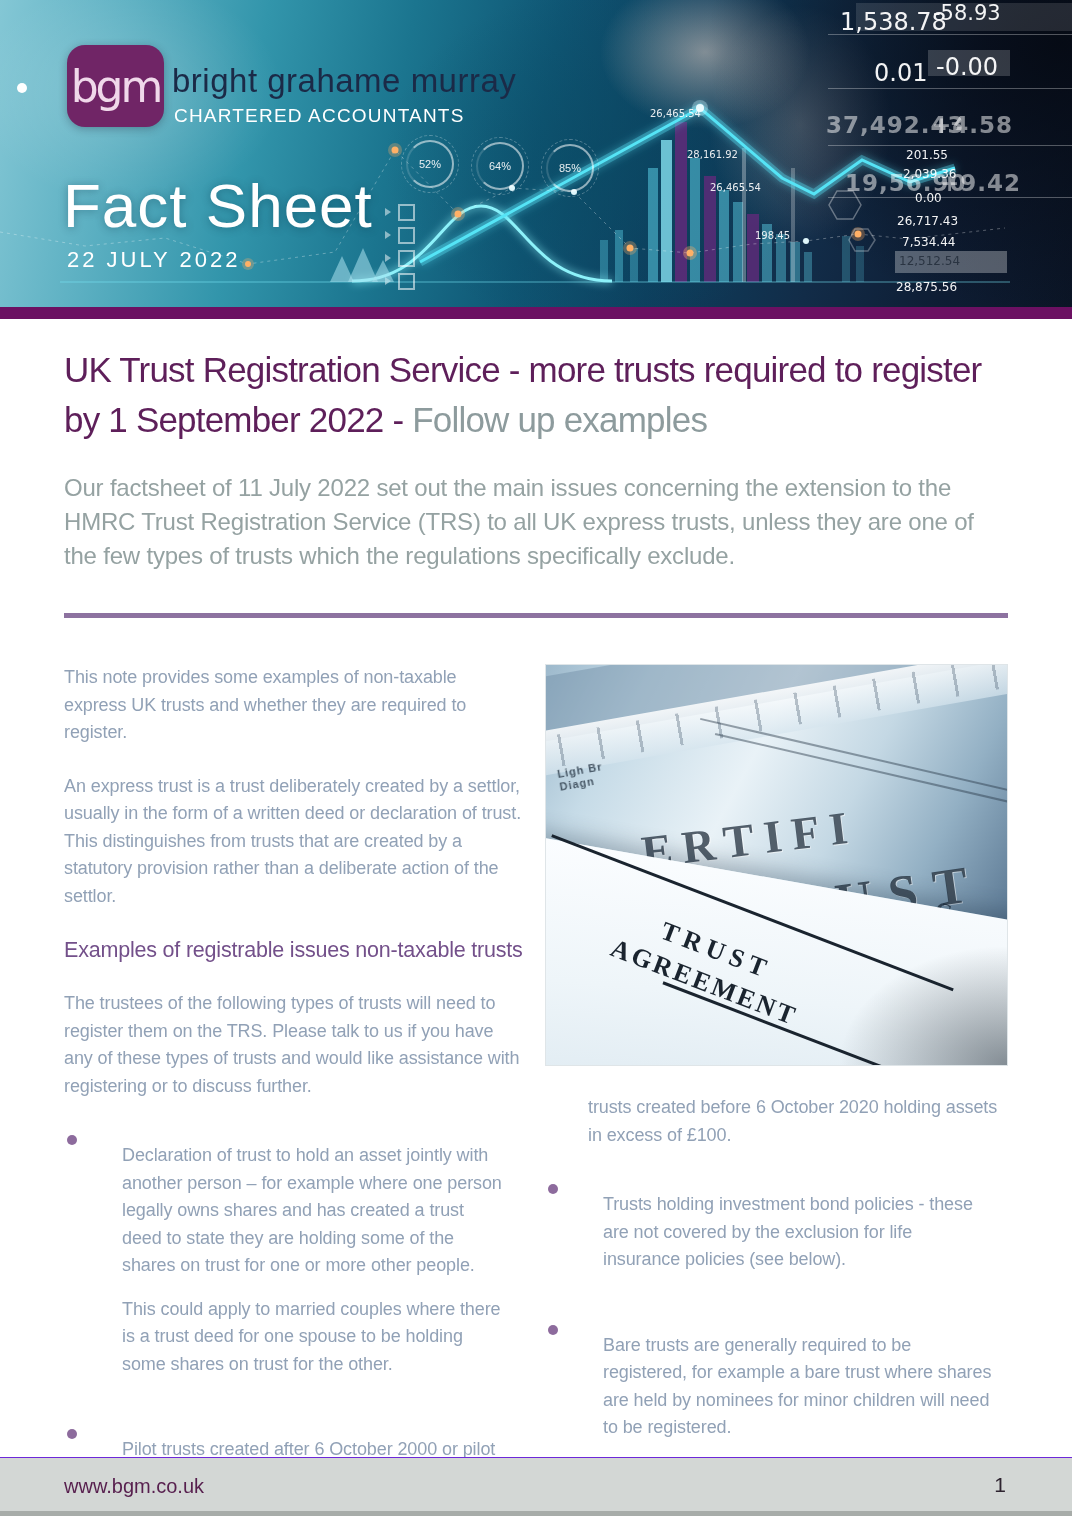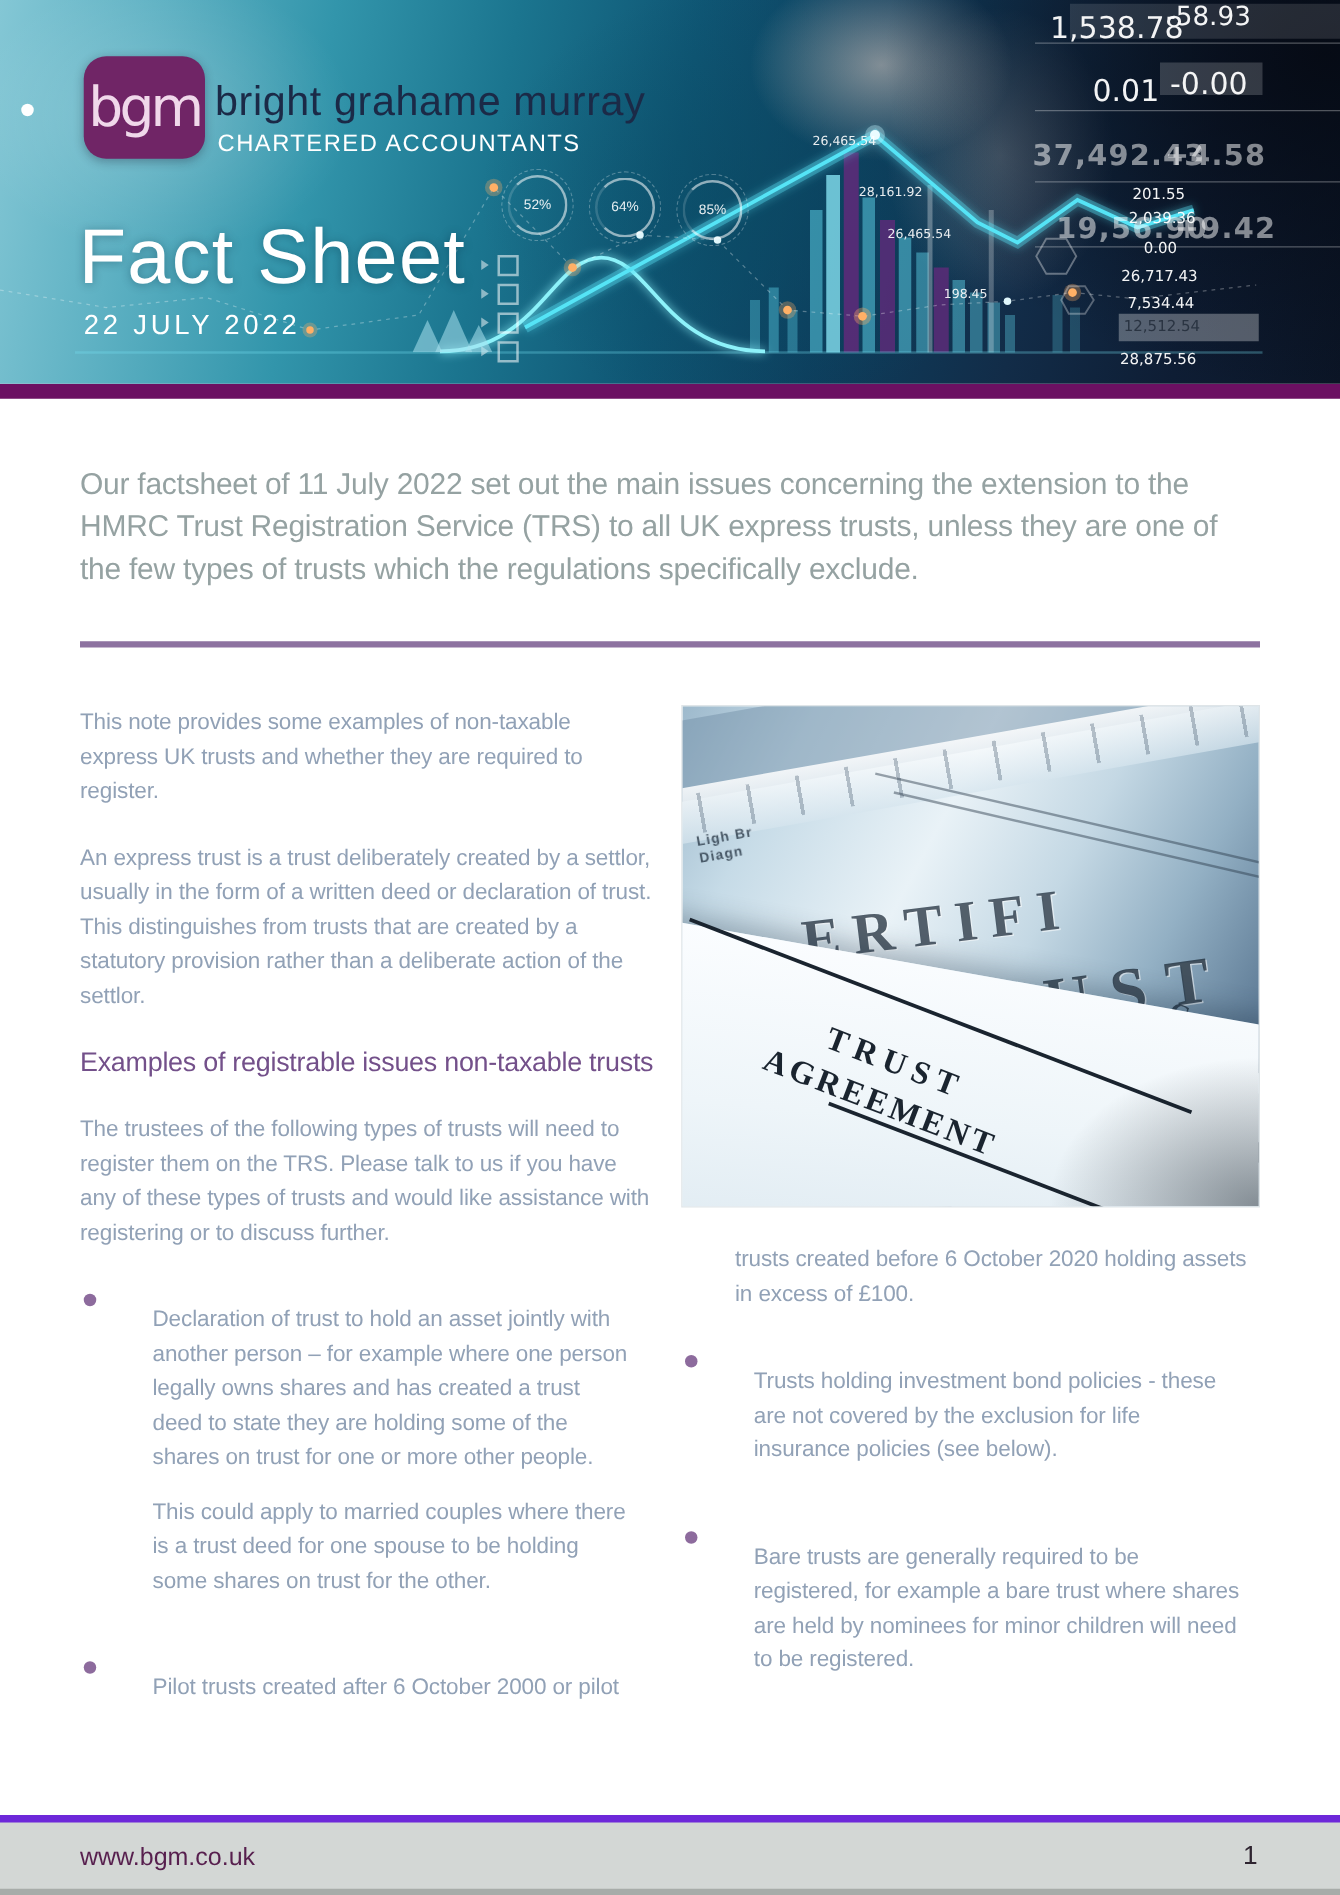--- a/index.html
+++ b/index.html
@@ -98,21 +98,21 @@
       background:linear-gradient(160deg,#f3f8fb,#cddde8);box-shadow:-8px -8px 18px rgba(20,35,50,.35);}
   .f2-line{position:absolute;left:16px;top:34px;width:210px;height:3px;background:#16202c;transform:rotate(4deg);}
   .f2-text{position:absolute;left:196px;top:46px;font-family:"Liberation Serif",serif;font-weight:700;
       font-size:30px;color:#16202c;transform:rotate(4deg);}
   .cot{left:388px;top:240px;transform:rotate(20deg);font-family:"Liberation Serif",serif;font-weight:700;
       font-size:22px;letter-spacing:2px;color:rgba(30,45,60,.8);}
   .side-text{left:12px;top:96px;width:80px;transform:rotate(-10deg);font-size:11px;line-height:13px;
       font-weight:700;letter-spacing:1px;color:rgba(40,55,70,.8);filter:blur(.4px);}
 
   
-  .footer{position:absolute;left:0;right:0;bottom:0;height:58px;background:#d3d7d5;border-top:6px solid #6d28d9;}
+  .footer{position:absolute;left:0;right:0;bottom:0;height:58px;background:#d3d7d5;border-top:1px solid #6d28d9;}
   .footer::after{content:"";position:absolute;left:0;right:0;bottom:0;height:5px;background:#a7aca9;}
   .site{position:absolute;left:64px;top:17px;font-size:20px;color:#571f4e;text-decoration:none;}
   .pnum{position:absolute;right:66px;top:15px;font-size:21px;color:#2e2430;}
 </style>
 </head>
 <body>
 
 <div class="page">
 
   <header class="hero">
@@ -238,20 +238,21 @@
     <div class="brand-name">bright grahame murray</div>
     <div class="brand-sub">CHARTERED ACCOUNTANTS</div>
     <div class="fact">Fact Sheet</div>
     <div class="hero-date">22 JULY 2022</div>
   </header>
 
   <div class="band"></div>
 
   <main class="content">
 
+    <h1 class="title"><span>UK Trust Registration Service - more trusts required to register by 1 September 2022 - </span><span class="accent">Follow up examples</span></h1>
 
     <p class="intro">Our factsheet of 11 July 2022 set out the main issues concerning the extension to the HMRC Trust Registration Service (TRS) to all UK express trusts, unless they are one of the few types of trusts which the regulations specifically exclude.</p>
 
     <hr class="rule">
 
     <div class="cols">
 
       <div class="col-l">
         <p class="body">This note provides some examples of non-taxable express UK trusts and whether they are required to register.</p>
         <p class="body">An express trust is a trust deliberately created by a settlor, usually in the form of a written deed or declaration of trust.  This distinguishes from trusts that are created by a statutory provision rather than a deliberate action of the settlor.</p>

